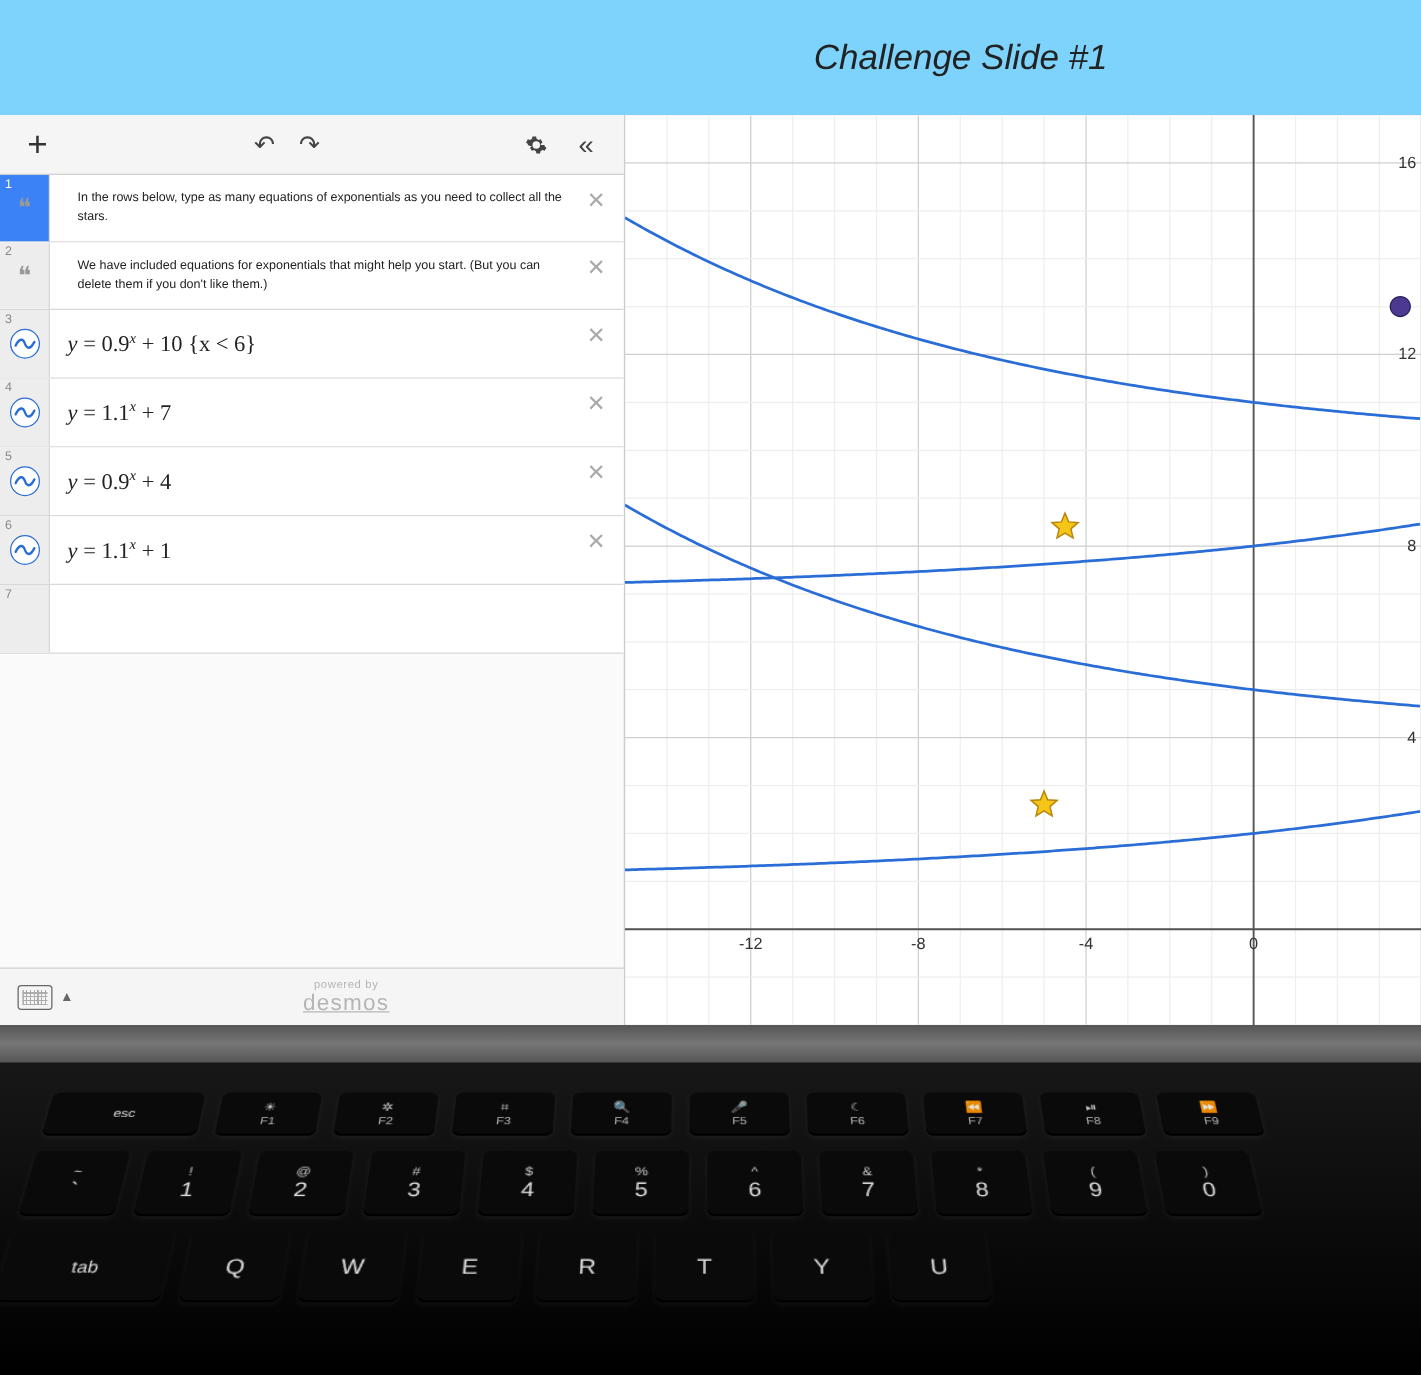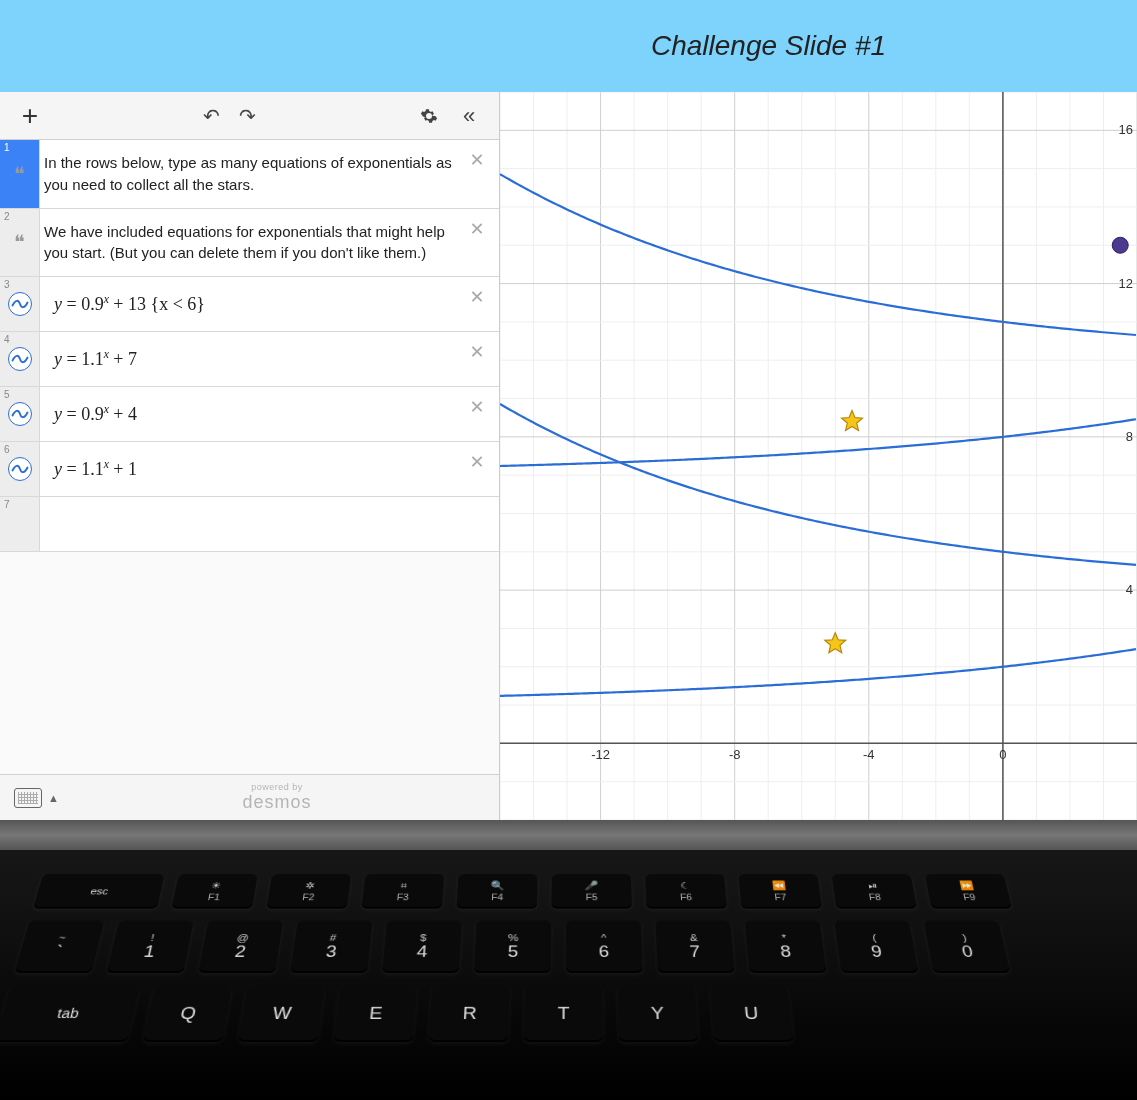--- a/index.html
+++ b/index.html
@@ -53,21 +53,21 @@
   .row .gutter.active { background:#3b82f6; }
   .row .gutter.active .rownum { color:#fff; }
   .quote-icon { font-size:20px; color:#999; font-family: Georgia, serif; }
   .wave-icon {
     width:24px; height:24px; border-radius:50%; background:#fff; border:1px solid #2b6dd6;
     display:flex; align-items:center; justify-content:center;
   }
   .wave-icon svg { width:18px; height:18px; }
   
   .row .content {
-    flex:1; padding: 12px 40px 12px 4px; font-size:15px; color:#222; line-height:1.45;
+    flex:1; padding: 12px 40px 12px 22px; font-size:10px; color:#222; line-height:1.45;
   }
   .row .content.math { font-family: 'Times New Roman', serif; font-size:18px; font-style:italic; padding: 14px 40px 14px 14px;}
   .row .content.math .n { font-style:normal; }
   .row .content.math sup { font-size:0.65em; font-style:italic;}
   
   .row .close {
     position:absolute; top:8px; right:10px; width:24px; height:24px;
     display:flex; align-items:center; justify-content:center;
     color:#aaa; font-size:18px; cursor:pointer;
   }
@@ -81,21 +81,21 @@
   .kbd-icon {
     width:28px; height:20px; border:1.5px solid #666; border-radius:3px;
     display:flex; align-items:center; justify-content:center; position:relative;
   }
   .kbd-icon::before{ content:""; position:absolute; width:20px; height:12px; background:
     repeating-linear-gradient(90deg,#666 0 1px,transparent 1px 3px),
     repeating-linear-gradient(0deg,#666 0 1px,transparent 1px 3px); opacity:.5;}
   .footer .up { font-size:11px; color:#666; margin-left:-4px;}
   .footer .brand { flex:1; text-align:center; color:#b5b5b5; font-size:13px;}
   .footer .brand .p { font-size:9px; display:block; letter-spacing:0.5px;}
-  .footer .brand .d { font-size:18px; letter-spacing:1px;}
+  .footer .brand .d { font-size:18px; letter-spacing:1px;text-decoration:underline;}
   
   
   .graph-panel { flex:1; position:relative; background:#fff; }
   .graph-panel svg { width:100%; height:100%; }
   .grid-minor { stroke:#eee; stroke-width:1; }
   .grid-major { stroke:#cfcfcf; stroke-width:1; }
   .axis { stroke:#555; stroke-width:1.5; }
   .curve { stroke:#2b6dd6; stroke-width:2.2; fill:none; }
   .axis-label { font-size:13px; fill:#333; font-family:Arial; }
   
@@ -164,21 +164,21 @@
           </div>
           <div class="row expr">
             <div class="gutter">
               <div class="rownum">3</div>
               <div class="wave-icon">
                 <svg viewBox="0 0 24 24">
                   <path d="M2 14 C6 6, 10 6, 12 12 C14 18, 18 18, 22 10" stroke="#2b6dd6" stroke-width="2.5" fill="none" stroke-linecap="round"></path>
                 </svg>
               </div>
             </div>
-            <div class="content math">y <span class="n">=</span> <span class="n">0.9</span><sup>x</sup> <span class="n">+</span> <span class="n">13</span> <span class="n">{x &lt; 6}</span></div>
+            <div class="content math">y <span class="n">=</span> <span class="n">0.9</span><sup>x</sup> <span class="n">+</span> <span class="n">10</span> <span class="n">{x &lt; 6}</span></div>
             <div class="close">✕</div>
           </div>
           <div class="row expr">
             <div class="gutter">
               <div class="rownum">4</div>
               <div class="wave-icon">
                 <svg viewBox="0 0 24 24">
                   <path d="M2 14 C6 6, 10 6, 12 12 C14 18, 18 18, 22 10" stroke="#2b6dd6" stroke-width="2.5" fill="none" stroke-linecap="round"></path>
                 </svg>
               </div>

